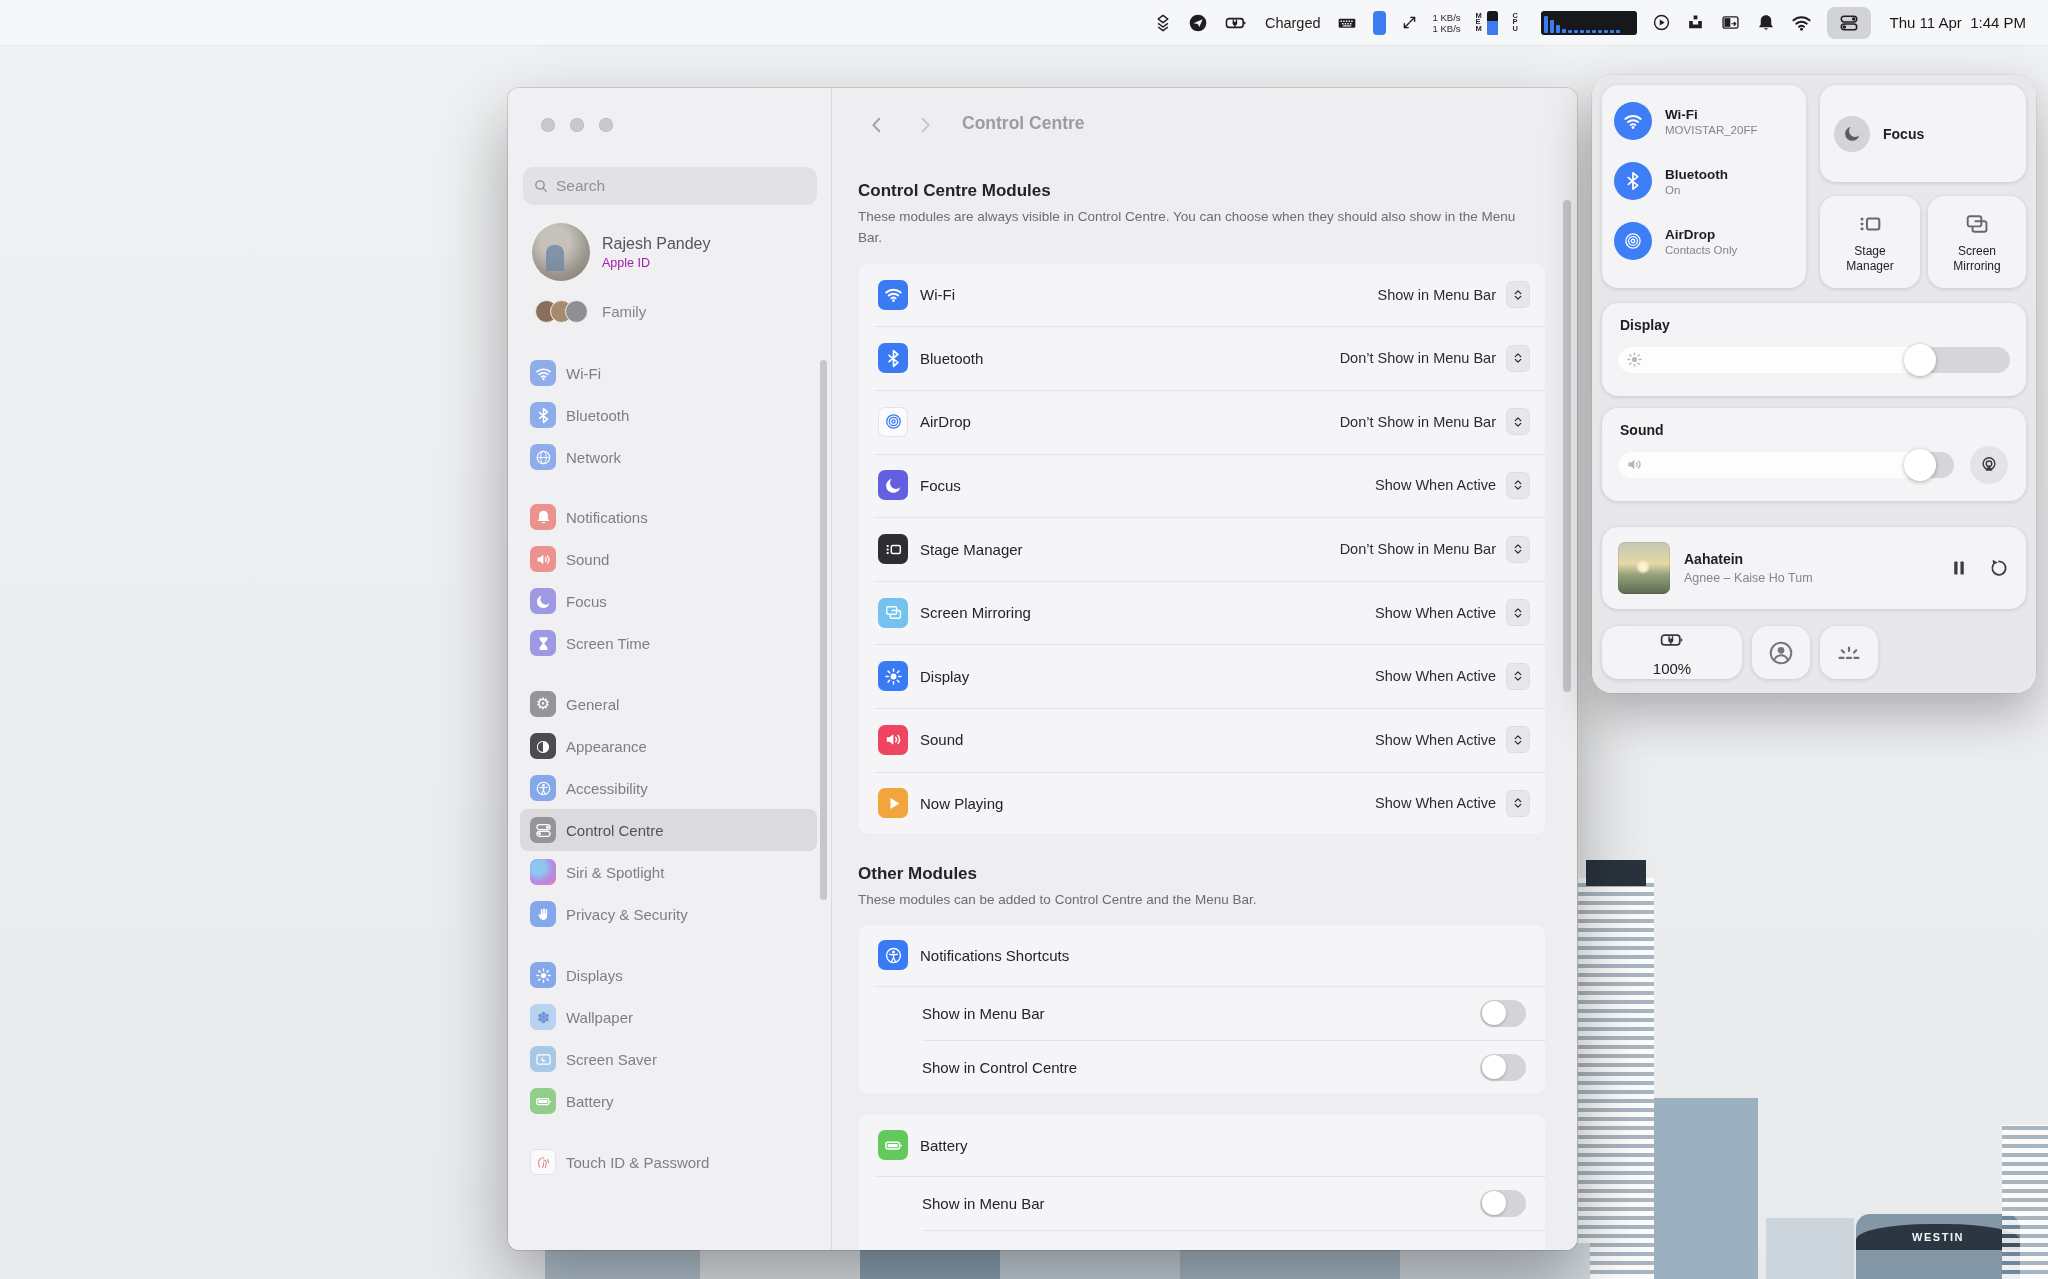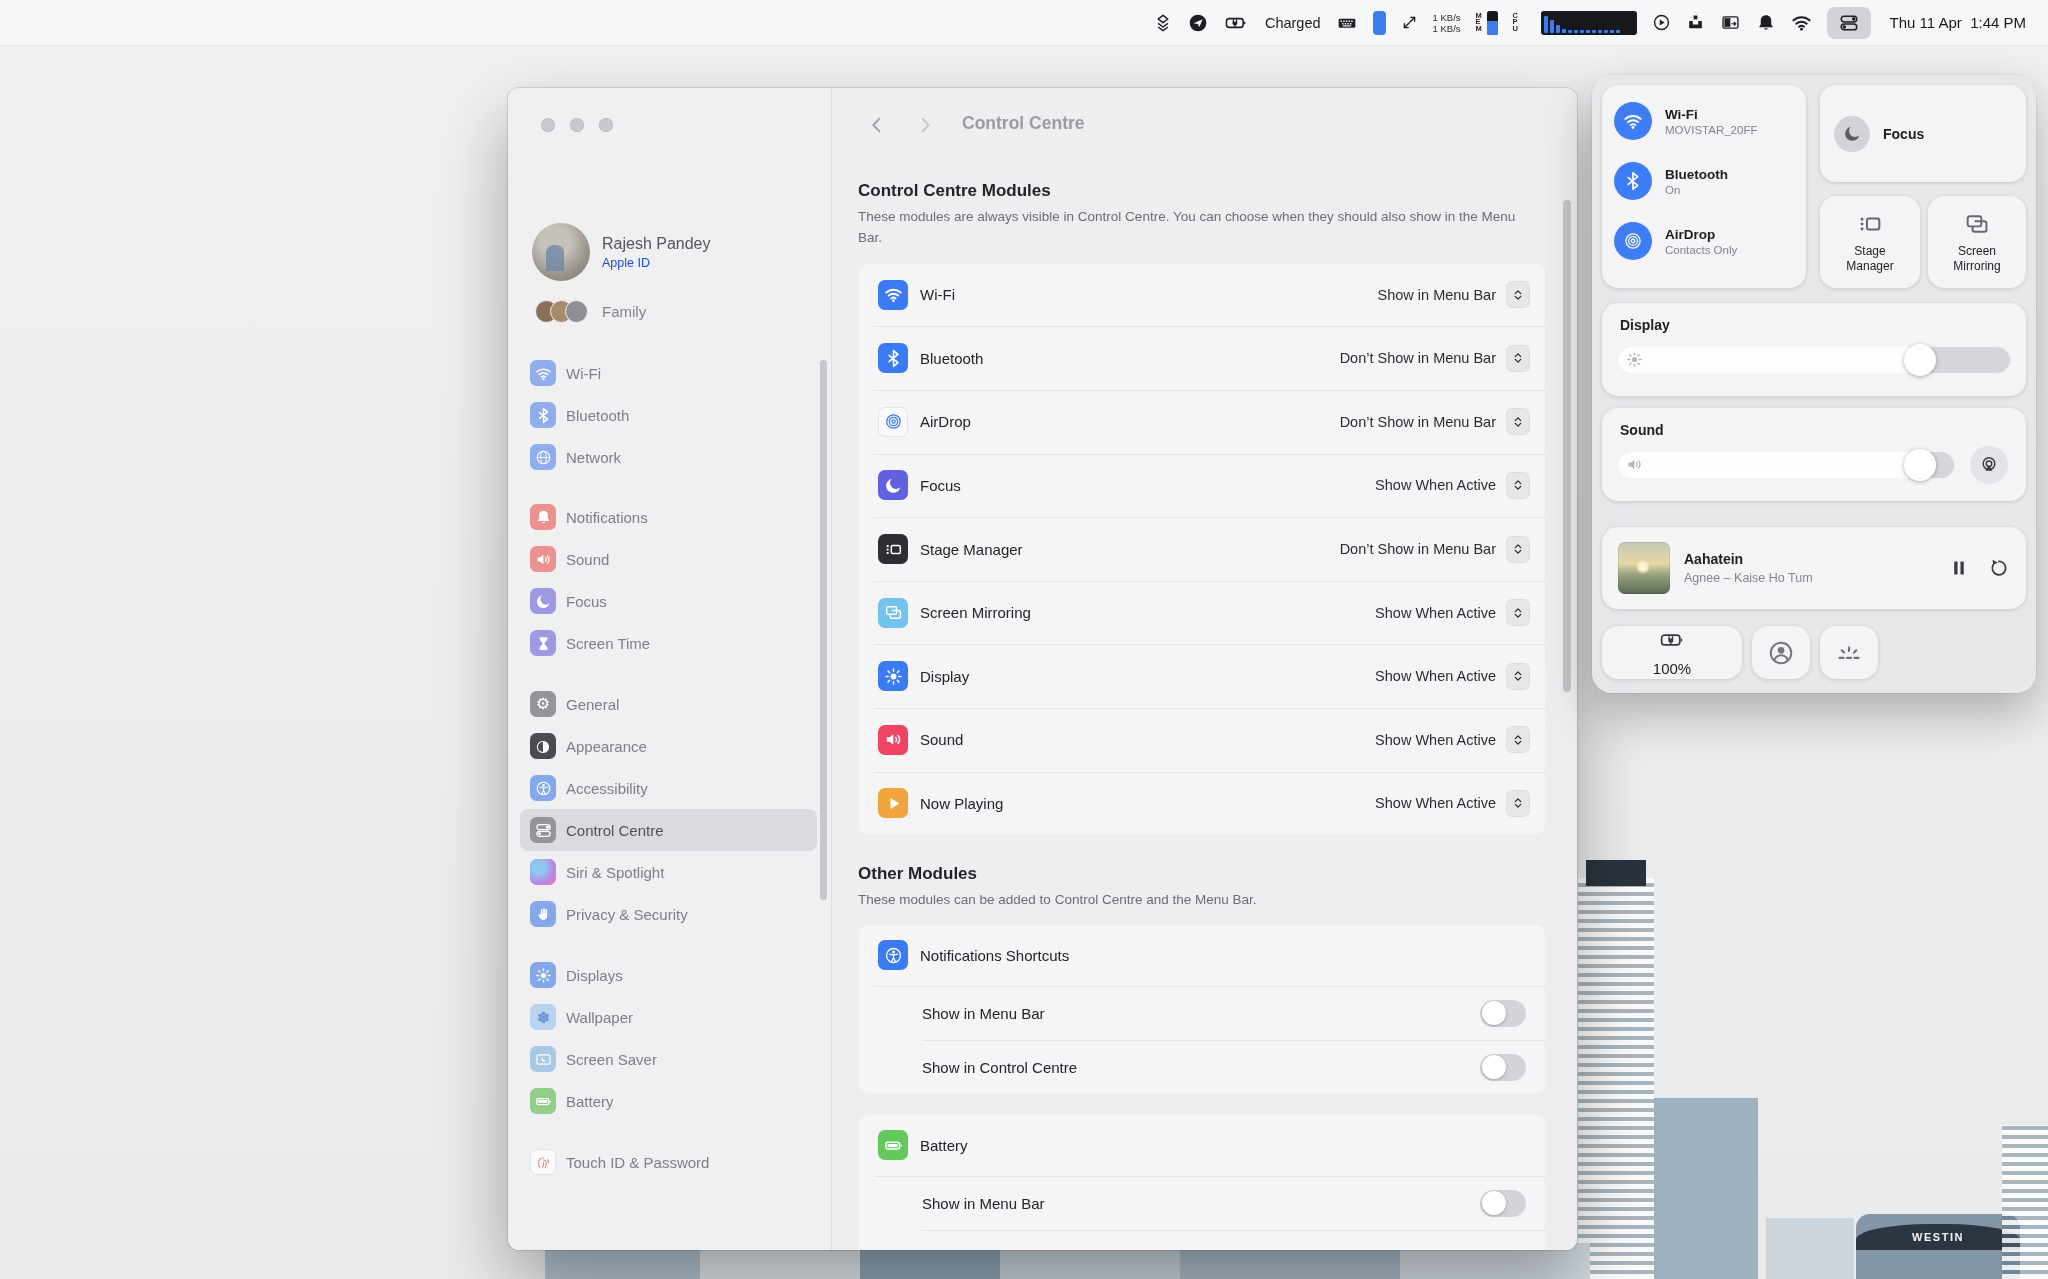--- a/index.html
+++ b/index.html
@@ -44,21 +44,21 @@
 
   .sidebar { position:absolute; left:0; top:0; bottom:0; width:324px; background:#f0f0f2; border-right:1px solid #dcdcdf; }
   .searchbox { position:absolute; left:15px; top:79px; width:294px; height:38px; border-radius:10px;
       background:#e2e2e6; display:flex; align-items:center; gap:7px; padding:0 10px; color:#8e8e93; }
   .searchbox span { font-size:15.5px; color:#8f8f94; }
   .profile { position:absolute; left:24px; top:135px; display:flex; align-items:center; gap:12px; }
   .avatar { width:58px; height:58px; border-radius:50%;
       background:radial-gradient(circle at 40% 32%, #c6c2ba 0 28%, #9a968e 62%, #7d7a73 100%); position:relative; overflow:hidden; }
   .avatar::after { content:""; position:absolute; left:14px; top:22px; width:18px; height:26px; border-radius:8px 8px 0 0; background:#6e87a5; opacity:.8; }
   .p-name { font-size:16px; color:#55555a; }
-  .p-sub { font-size:12.5px; color:#1d4ed8; margin-top:3px; }
+  .p-sub { font-size:12.5px; color:#a21caf; margin-top:3px; }
   .family { position:absolute; left:27px; top:212px; display:flex; align-items:center; }
   .family .fa { width:23px; height:23px; border-radius:50%; border:1.5px solid #f0f0f2; margin-right:-8px; }
   .family .fa1{ background:#8a705b; } .family .fa2{ background:#a88a6e; } .family .fa3{ background:#8f8f93; }
   .family span { margin-left:22px; font-size:15px; color:#84848a; }
 
   .nav { position:absolute; left:12px; right:14px; top:264px; }
   .nav .gap { height:18px; }
   .nav-item { height:42px; display:flex; align-items:center; gap:10px; padding:0 10px; border-radius:8px; color:#7e7e84; font-size:15px; }
   .nav-item.selected { background:#dbdbdf; color:#515156; }
   .tile { width:26px; height:26px; border-radius:6.5px; display:flex; align-items:center; justify-content:center; color:#fff; flex:0 0 auto; }
@@ -469,20 +469,26 @@
   </div>
 
   <div class="window">
     <div class="traffic">
       <i></i>
       <i></i>
       <i></i>
     </div>
 
     <div class="sidebar">
+      <div class="searchbox">
+        <svg width="16" height="16">
+            <use href="#i-search"></use>
+          </svg>
+        <span>Search</span>
+      </div>
       <div class="profile">
         <div class="avatar"></div>
         <div>
           <div class="p-name">Rajesh Pandey</div>
           <div class="p-sub">Apple ID</div>
         </div>
       </div>
       <div class="family">
         <i class="fa fa1"></i>
         <i class="fa fa2"></i>

